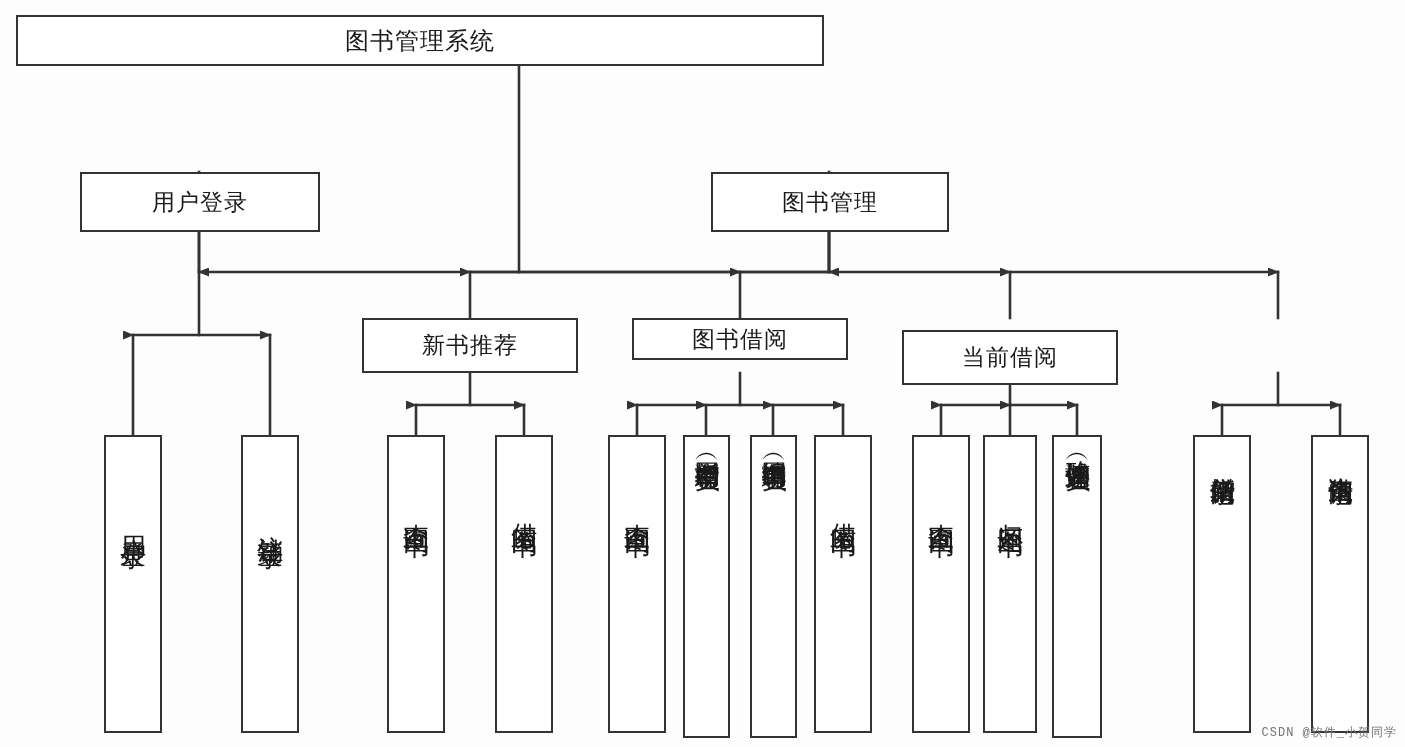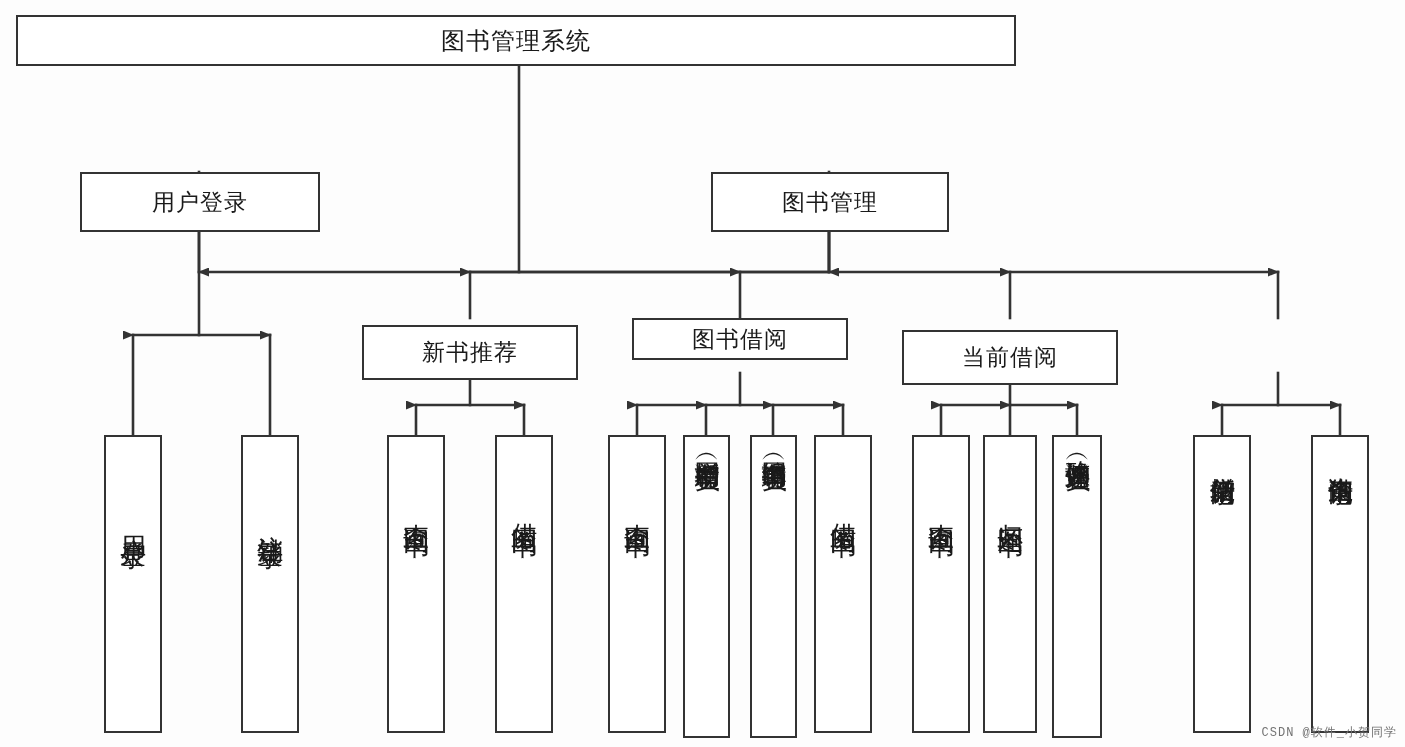--- a/index.html
+++ b/index.html
@@ -127,32 +127,32 @@
       <path d="M1010,405 L1010,435" marker-end="url(#arrow)" transform="rotate(180 1010 420)"></path>
       <path d="M1077,405 L1077,435" marker-end="url(#arrow)" transform="rotate(180 1077 420)"></path>
 
       <path d="M1278,373 L1278,405"></path>
       <path d="M1222,405 L1340,405"></path>
       <path d="M1222,405 L1222,435" marker-end="url(#arrow)" transform="rotate(180 1222 420)"></path>
       <path d="M1340,405 L1340,435" marker-end="url(#arrow)" transform="rotate(180 1340 420)"></path>
     </g>
   </svg>
 
-  <div class="node horiz root" style="left:16px;top:15px;width:1000px;height:51px;">
+  <div class="node horiz root" style="left:16px;top:15px;width:808px;height:51px;">
     <span class="node-label">图书管理系统</span>
   </div>
 
   <div class="node horiz" style="left:80px;top:172px;width:240px;height:60px;">
     <span class="node-label">用户登录</span>
   </div>
   <div class="node horiz" style="left:711px;top:172px;width:238px;height:60px;">
     <span class="node-label">图书管理</span>
   </div>
 
-  <div class="node horiz" style="left:362px;top:318px;width:216px;height:55px;margin-top:7px;">
+  <div class="node horiz" style="left:362px;top:318px;width:216px;height:55px;">
     <span class="node-label">新书推荐</span>
   </div>
   <div class="node horiz" style="left:632px;top:318px;width:216px;height:42px;">
     <span class="node-label">图书借阅</span>
   </div>
   <div class="node horiz" style="left:902px;top:330px;width:216px;height:55px;">
     <span class="node-label">当前借阅</span>
   </div>
 
   <div class="node vert" style="left:104px;top:435px;width:58px;height:298px;padding-top:78px;">

